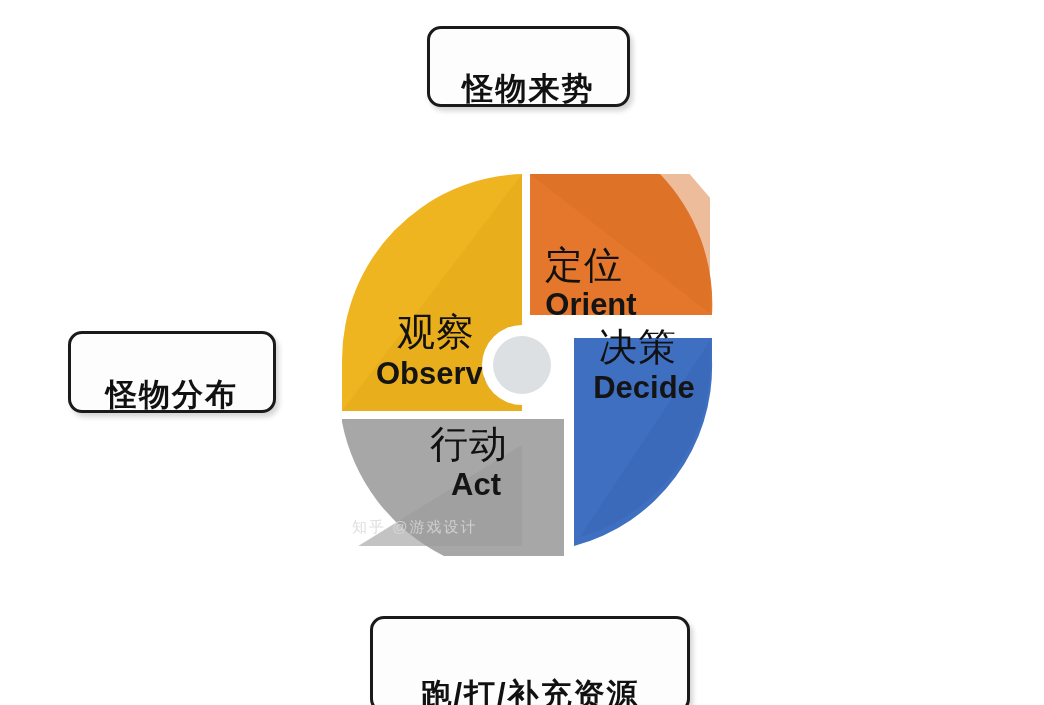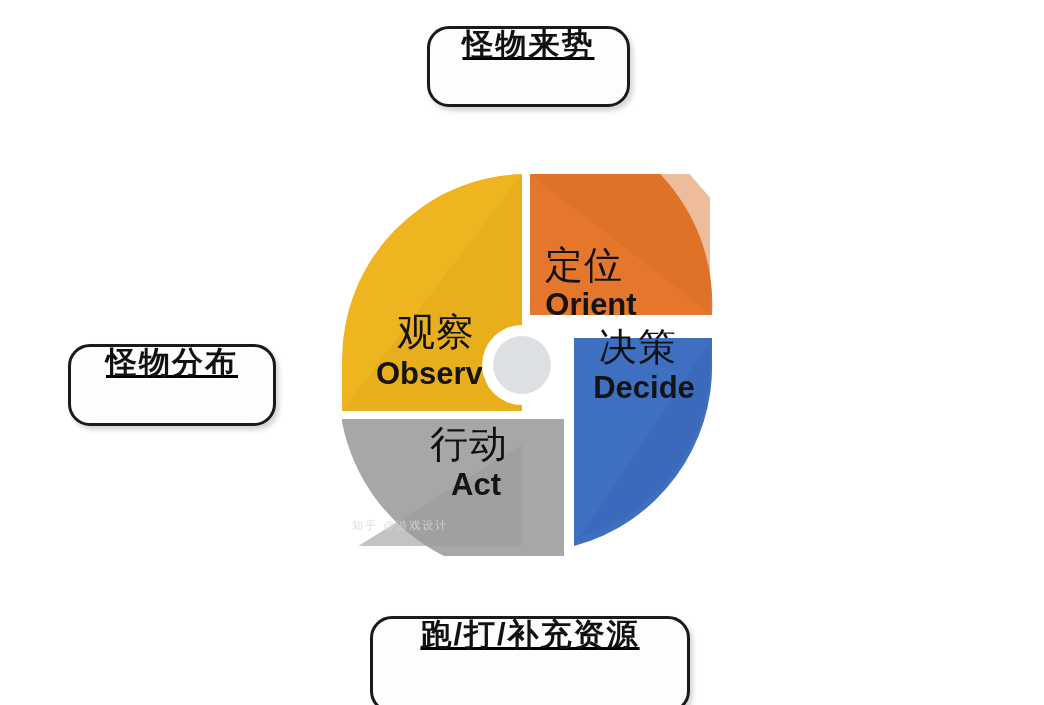--- a/index.html
+++ b/index.html
@@ -24,46 +24,45 @@
     width: 1044px;
     height: 705px;
   }
 
   
   .callout {
     position: absolute;
     box-sizing: border-box;
     background: #fdfdfd;
     border: 3px solid #1a1a1a;
-    border-radius: 22px;
+    border-radius: 14px;
     display: flex;
-    align-items: flex-start;
+    align-items: flex-end;
     justify-content: center;
     box-shadow: 3px 4px 5px rgba(0,0,0,0.17);
     letter-spacing: 1px;
-    text-decoration: underline;
   }
   .callout-text {
     font-size: 31px;
     font-weight: bold;
     color: #111111;
     line-height: 1;
     white-space: nowrap;
     letter-spacing: 2px;
   }
 
   #callout-top {
     left: 427px;
     top: 26px;
     width: 203px;
     height: 81px;
   }
   #callout-left {
     left: 68px;
-    top: 344px;
+    top: 331px;
     width: 208px;
     height: 82px;
   }
   #callout-right {
     left: 784px;
     top: 325px;
     width: 234px;
     height: 82px;
   }
   #callout-bottom {
@@ -101,21 +100,21 @@
     font-weight: bold;
     fill: #141414;
     letter-spacing: 0px;
   }
 
   
   #watermark {
     position: absolute;
     left: 352px;
     top: 518px;
-    font-size: 11px;
+    font-size: 15px;
     color: #d8d8d8;
     letter-spacing: 2px;
     opacity: 0.85;
     user-select: none;
     white-space: nowrap;
     font-family: "Liberation Sans", "DejaVu Sans", sans-serif;
   }
 </style>
 </head>
 <body>

